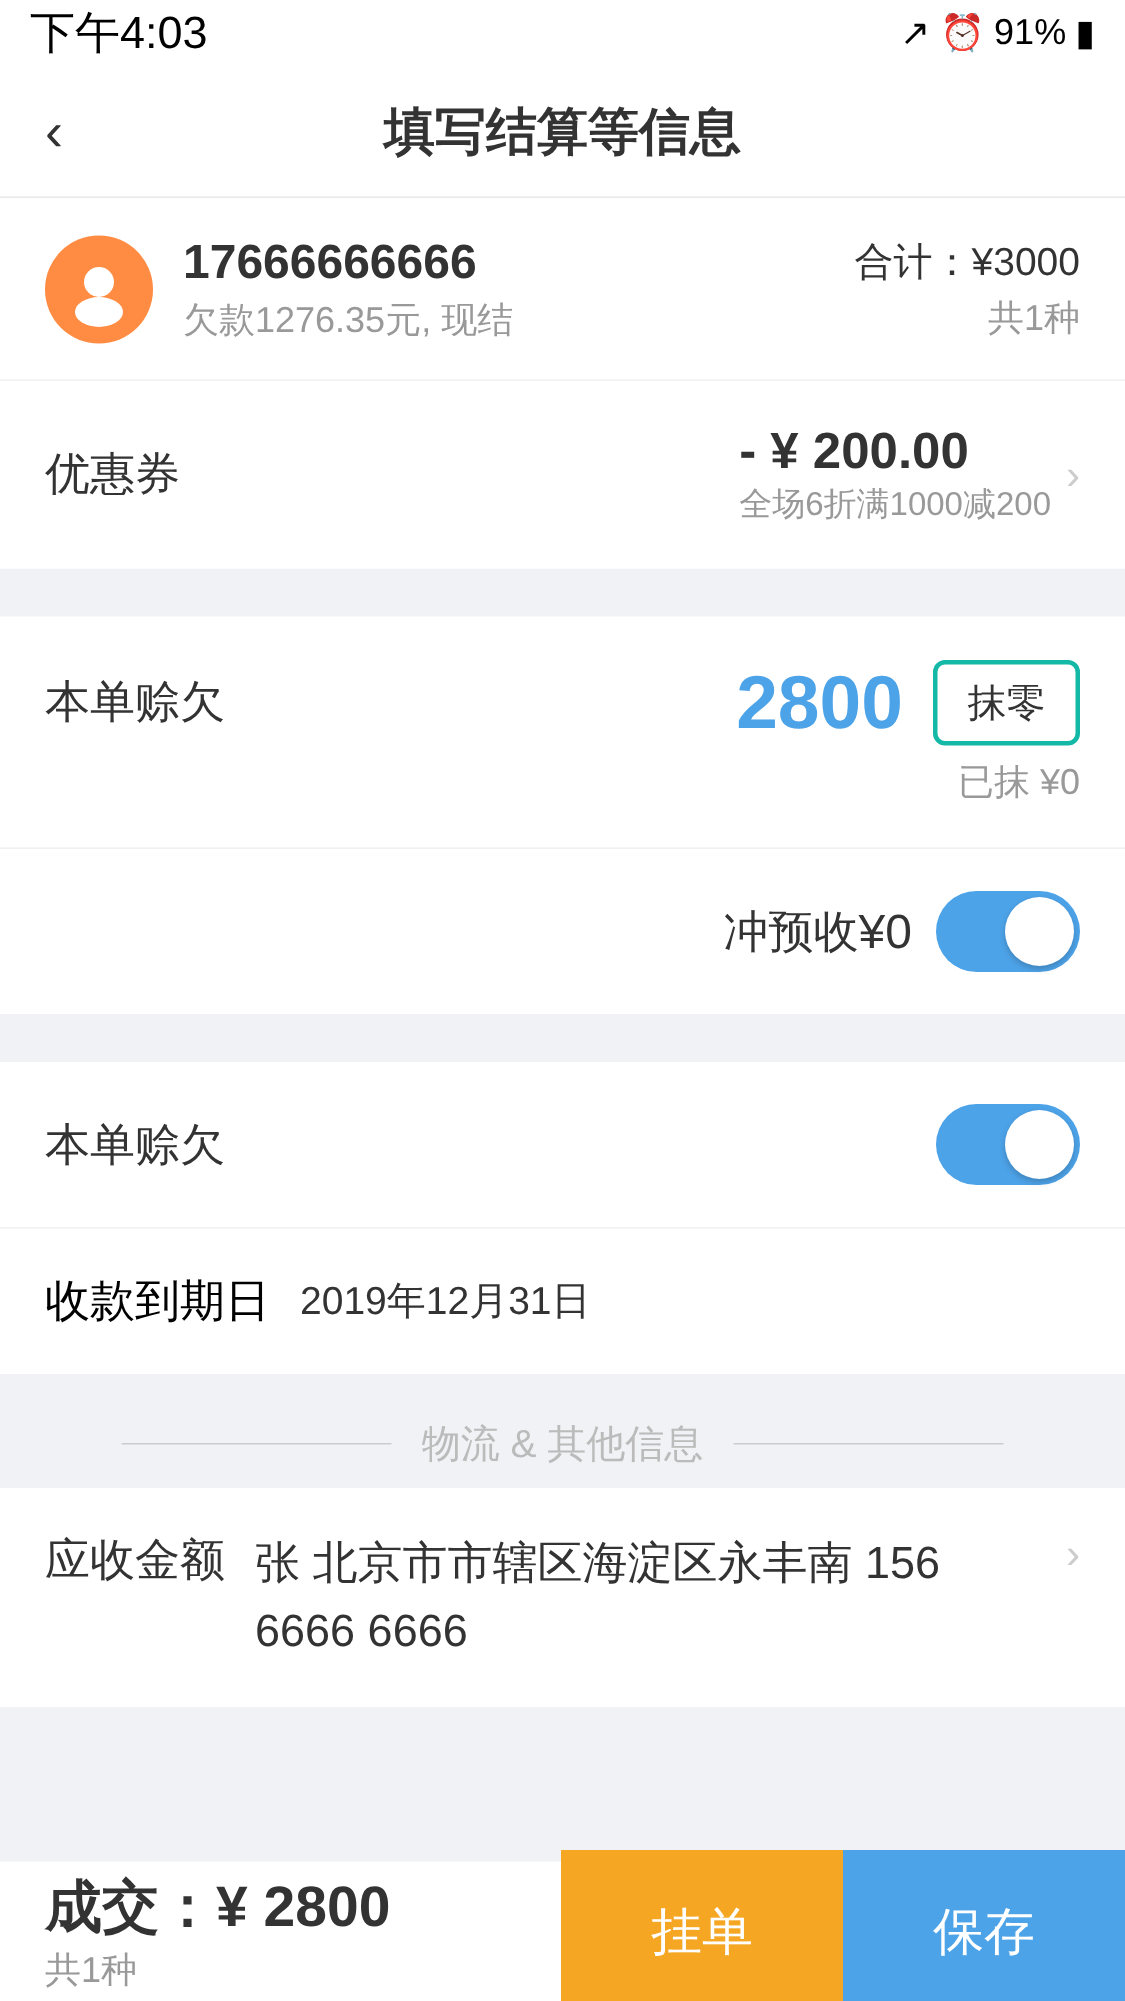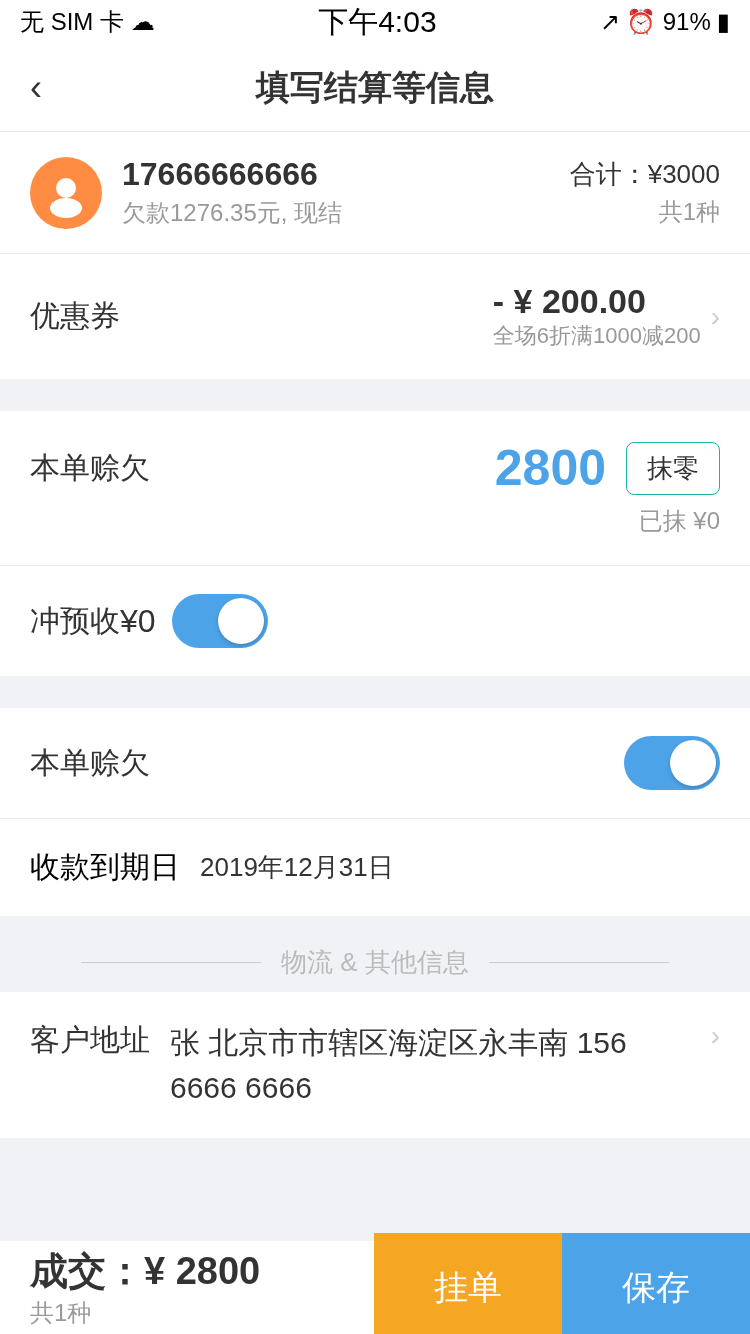--- a/index.html
+++ b/index.html
@@ -164,21 +164,21 @@
       display: flex;
       align-items: center;
       gap: 20px;
     }
     .amount-value {
       font-size: 50px;
       font-weight: 600;
       color: #4da3e8;
     }
     .round-btn {
-      border: 1px solid #14b8a6;
+      border: 3px solid #14b8a6;
       border-radius: 8px;
       padding: 8px 20px;
       font-size: 26px;
       color: #333;
       background: #fff;
       cursor: pointer;
     }
     .already-rounded {
       font-size: 24px;
       color: #999;
@@ -187,21 +187,21 @@
 
     
     .prepaid-section {
       background: #fff;
       padding: 28px 30px;
       border-top: 1px solid #f0f0f0;
     }
     .prepaid-row {
       display: flex;
       align-items: center;
-      justify-content: flex-start;
+      justify-content: flex-end;
     }
     .prepaid-label {
       font-size: 30px;
       color: #333;
     }
     .prepaid-right {
       display: flex;
       align-items: center;
       gap: 16px;
     }
@@ -354,23 +354,20 @@
       color: #fff;
       cursor: pointer;
     }
     .btn-hang { background: #f5a623; }
     .btn-save { background: #4da3e8; }
   </style>
 </head>
 <body>
 
 <div class="status-bar">
-  <div class="status-left">
-    <span>无 SIM 卡 ☁</span>
-  </div>
   <div class="status-center">下午4:03</div>
   <div class="status-right">
     <span>↗ ⏰</span>
     <span>91%</span>
     <span>▮</span>
   </div>
 </div>
 
 <div class="nav-bar">
   <div class="nav-back">‹</div>
@@ -450,21 +447,21 @@
   <div class="due-section">
     <div class="due-label">收款到期日</div>
     <div class="due-value">2019年12月31日</div>
   </div>
 
   <div class="logistics-divider">
     <div class="logistics-line">物流 &amp; 其他信息</div>
   </div>
 
   <div class="address-section">
-    <div class="address-label">客户地址</div>
+    <div class="address-label">应收金额</div>
     <div class="address-value">张 北京市市辖区海淀区永丰南 156 6666 6666</div>
     <span class="chevron-right">›</span>
   </div>
 
   <div style="height: 200px; background: #f0f2f5;"></div>
 
 </div>
 
 <div class="bottom-bar">
   <div class="bottom-summary">

